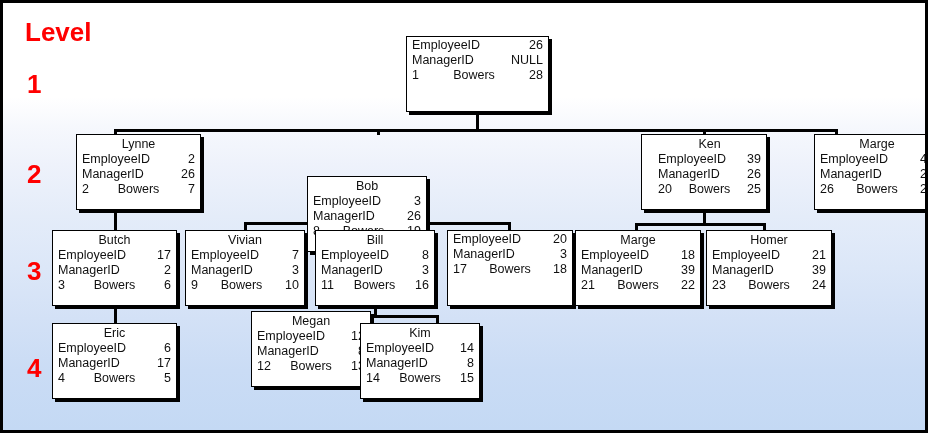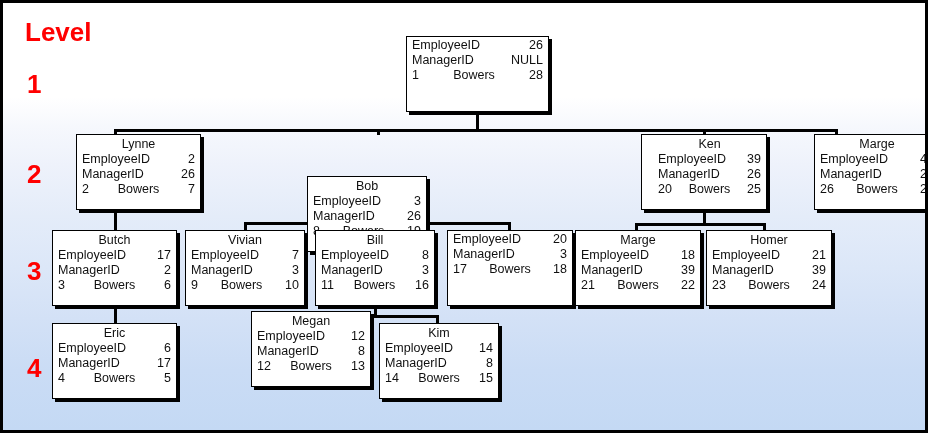--- a/index.html
+++ b/index.html
@@ -327,21 +327,21 @@
         <div class="row">
           <span class="lbl">ManagerID</span>
           <span class="val">8</span>
         </div>
         <div class="row3">
           <span>12</span>
           <span class="mid">Bowers</span>
           <span>13</span>
         </div>
       </div>
-      <div class="node" style="left: 376px; top: 320px; width: 120px; height: 76px;">
+      <div class="node" style="left: 357px; top: 320px; width: 120px; height: 76px;">
         <div class="name">Kim</div>
         <div class="row">
           <span class="lbl">EmployeeID</span>
           <span class="val">14</span>
         </div>
         <div class="row">
           <span class="lbl">ManagerID</span>
           <span class="val">8</span>
         </div>
         <div class="row3">

